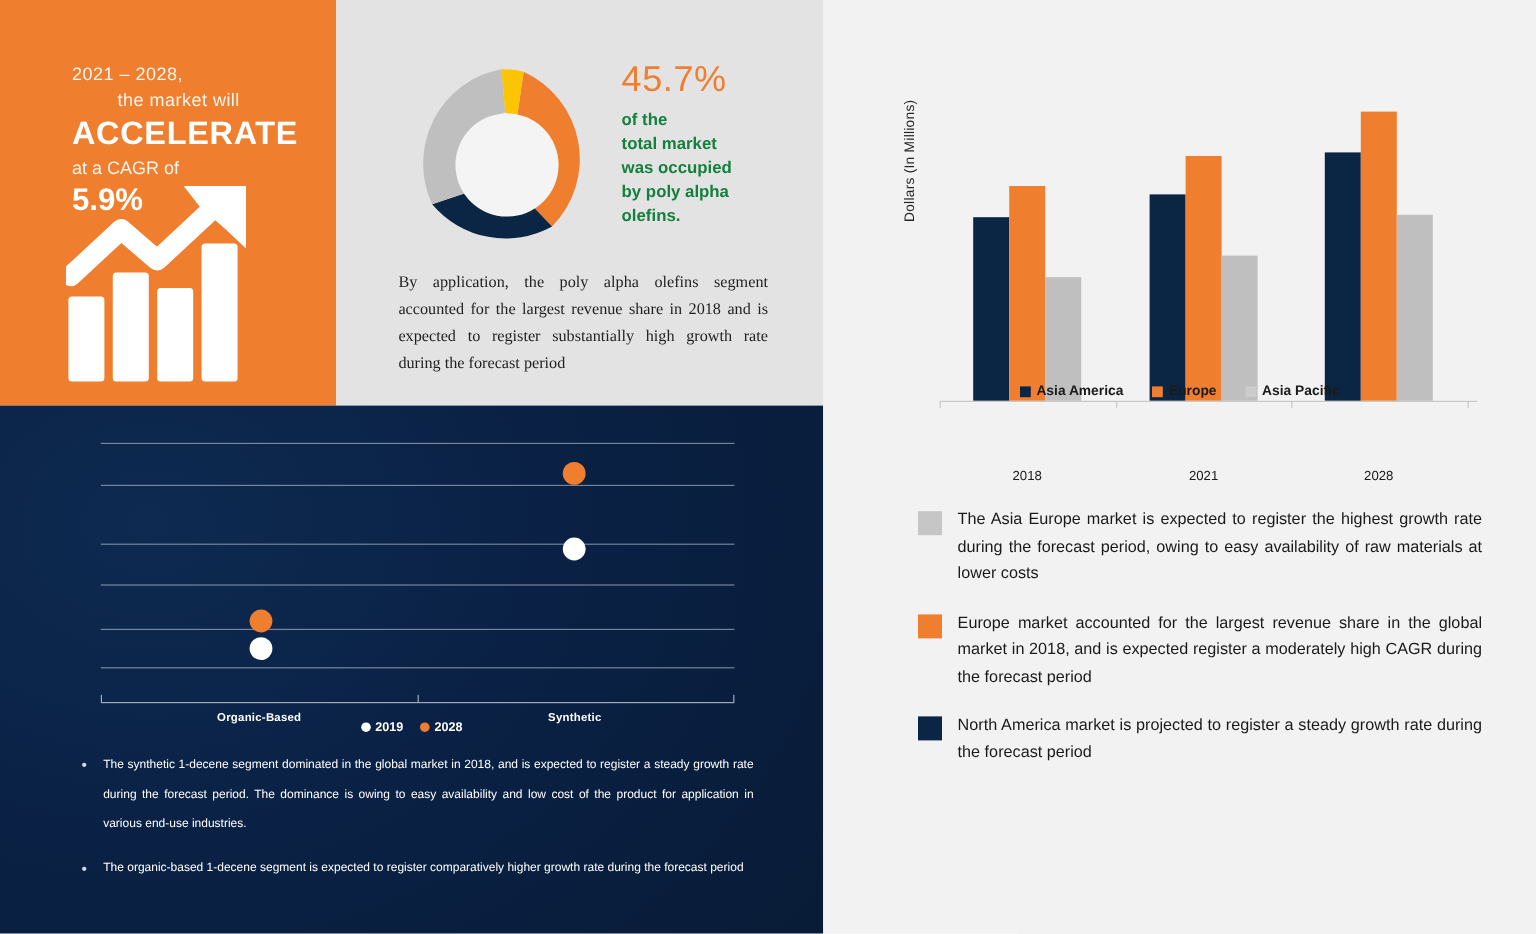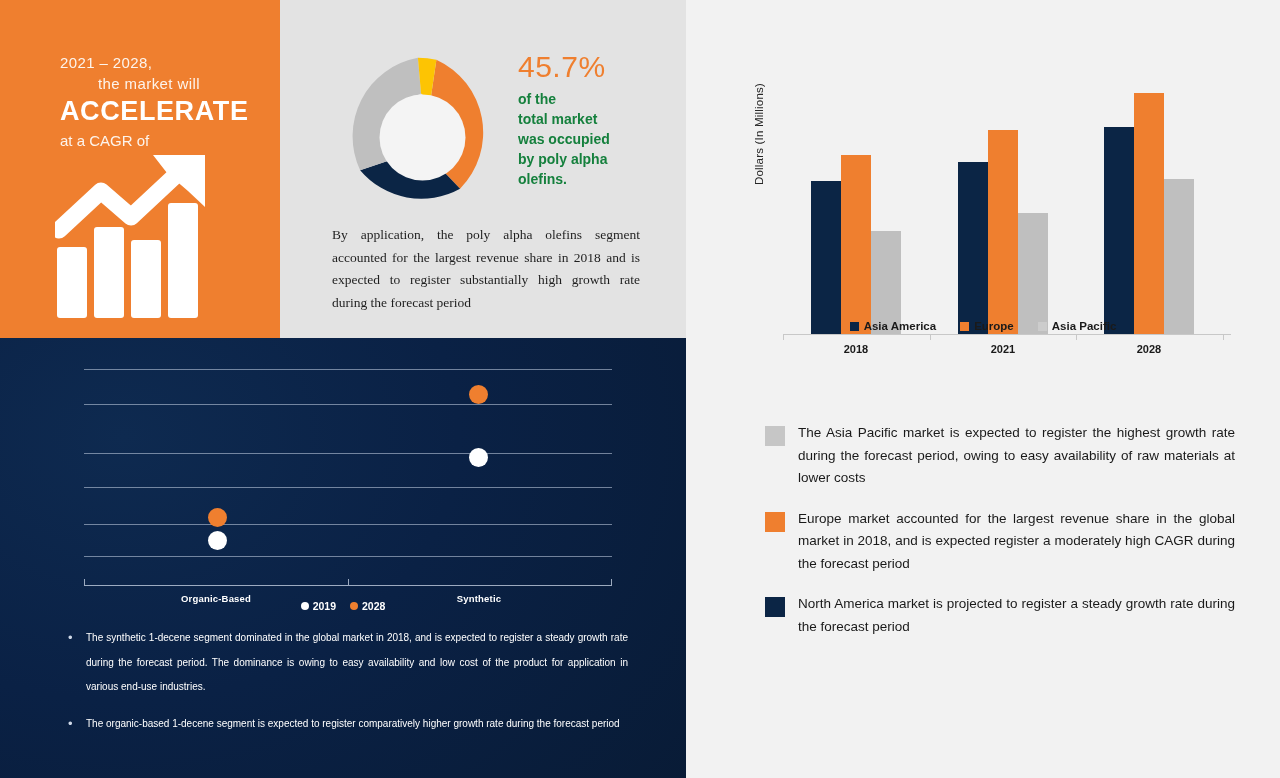--- a/index.html
+++ b/index.html
@@ -102,22 +102,22 @@
     letter-spacing: .2px;
   }
   .plot { position: absolute; left: 22px; top: 0; width: 448px; height: 280px; }
   .baseline { position: absolute; left: 0; bottom: 0; width: 448px; height: 1.5px; background: #c8c8c8; }
   .basetick { position: absolute; bottom: -5px; width: 1px; height: 5px; background: #c8c8c8; }
   .bar { position: absolute; bottom: 1.5px; width: 30px; }
   .bar-na { background: #0b2545; }
   .bar-eu { background: #ef7f2f; }
   .bar-ap { background: #bfbfbf; }
   .xtick {
-    position: absolute; font-size: 11px; font-weight: bold; color: #1a1a1a;
-    text-align: center; width: 80px;
+    position: absolute; font-size: 11px; font-weight: normal; color: #1a1a1a;
+    text-align: center; width: 80px; margin-top: 48px;
   }
   .bar-legend {
     position: absolute; left: 97px; top: 320px; width: 400px;
     display: flex; justify-content: center; align-items: center; gap: 24px;
   }
   .bl-item { display: flex; align-items: center; gap: 5px; }
   .bl-swatch { width: 9px; height: 9px; }
   .bl-text { font-size: 11.5px; font-weight: bold; color: #1a1a1a; }
 
   .right-bullets { position: absolute; left: 79px; top: 422px; width: 470px; }
@@ -132,20 +132,21 @@
 <body>
 
 <div id="page">
 
   <div class="panel-accelerate">
     <div class="acc-text">
       <div class="acc-line1">2021 – 2028,</div>
       <div class="acc-line2">the market will</div>
       <div class="acc-big">ACCELERATE</div>
       <div class="acc-line3">at a CAGR of</div>
+      <div class="acc-cagr">5.9%</div>
     </div>
     <div class="acc-graphic">
       <svg width="200" height="165" viewBox="0 0 200 165">
 
         <rect x="2" y="92" width="30" height="71" rx="3" fill="#ffffff"></rect>
         <rect x="39" y="72" width="30" height="91" rx="3" fill="#ffffff"></rect>
         <rect x="76" y="85" width="30" height="78" rx="3" fill="#ffffff"></rect>
         <rect x="113" y="48" width="30" height="115" rx="3" fill="#ffffff"></rect>
 
         <path d="M4 75 L46 36 L76 62 L136 6" stroke="#ffffff" stroke-width="17" fill="none" stroke-linejoin="round" stroke-linecap="round"></path>
@@ -273,21 +274,21 @@
       </div>
       <div class="bl-item">
         <span class="bl-swatch" style="background:#cccccc"></span>
         <span class="bl-text">Asia Pacific</span>
       </div>
     </div>
 
     <div class="right-bullets">
       <div class="rb-item">
         <span class="rb-swatch" style="background:#c6c6c6"></span>
-        <span class="rb-text">The Asia Pacific market is expected to register the highest growth rate during the forecast period, owing to easy availability of raw materials at lower costs</span>
+        <span class="rb-text">The Asia Europe market is expected to register the highest growth rate during the forecast period, owing to easy availability of raw materials at lower costs</span>
       </div>
       <div class="rb-item">
         <span class="rb-swatch" style="background:#ef7f2f"></span>
         <span class="rb-text">Europe market accounted for the largest revenue share in the global market in 2018, and is expected register a moderately high CAGR during the forecast period</span>
       </div>
       <div class="rb-item">
         <span class="rb-swatch" style="background:#0b2545"></span>
         <span class="rb-text">North America market is projected to register a steady growth rate during the forecast period</span>
       </div>
     </div>

